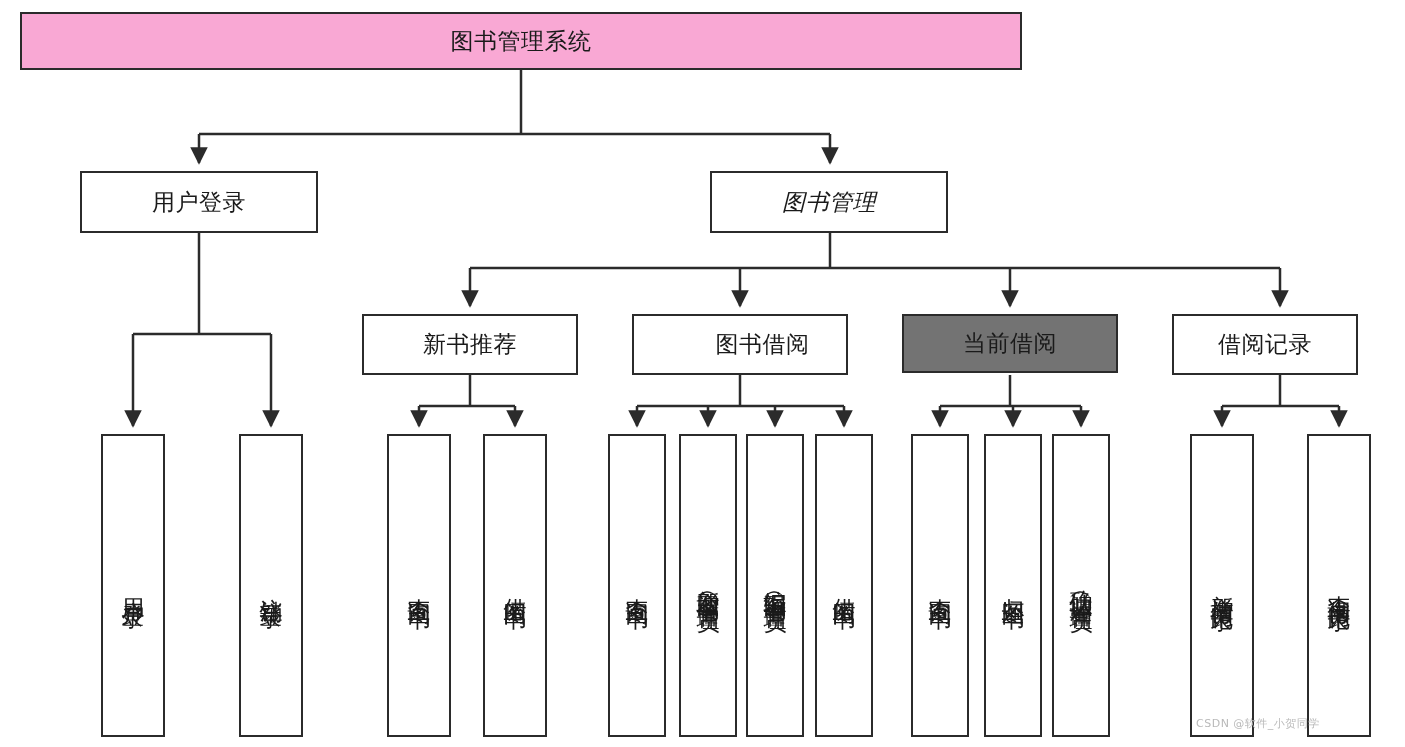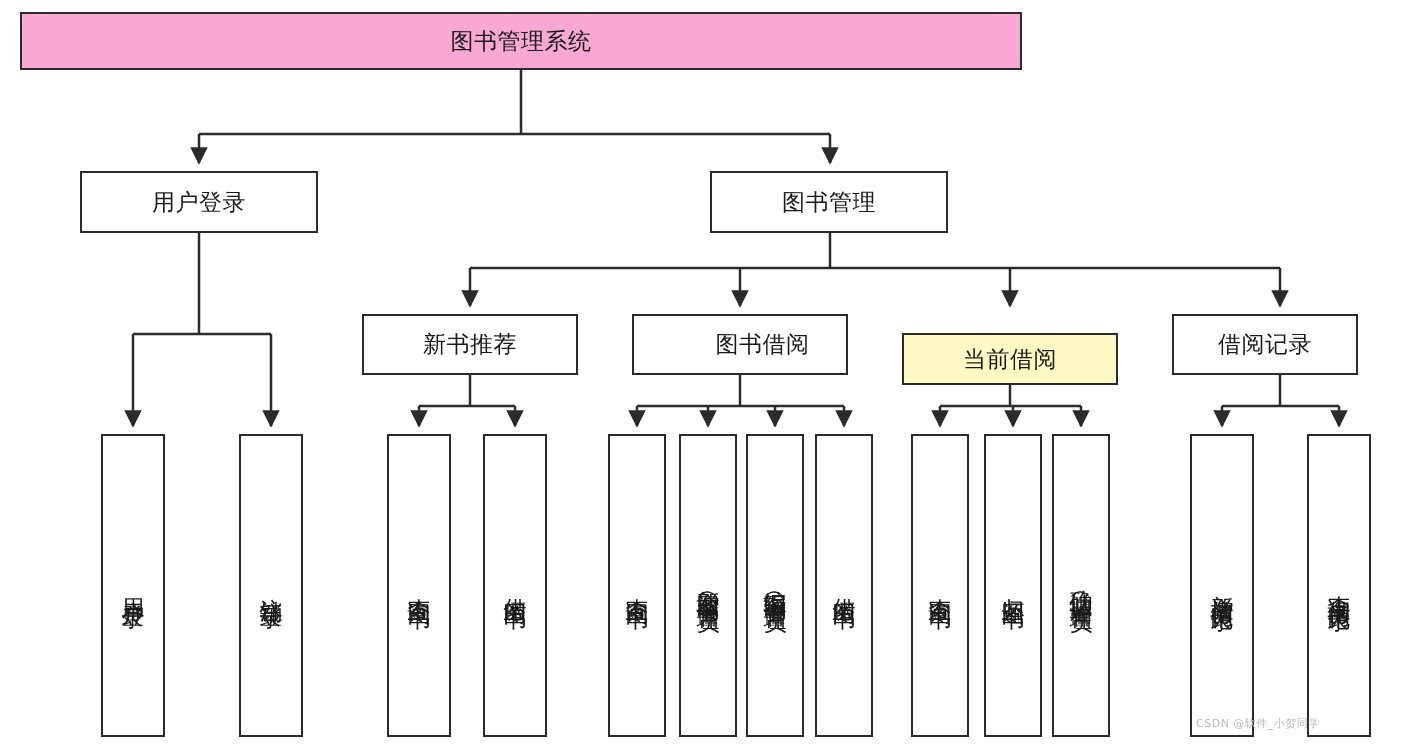--- a/index.html
+++ b/index.html
@@ -118,31 +118,31 @@
     </g>
   </svg>
 
   <div class="node h" style="left: 20px; top: 12px; width: 1002px; height: 58px; border-color: rgb(43, 43, 43); background: #f9a8d4; color: rgb(26, 26, 26);">
     <span>图书管理系统</span>
   </div>
 
   <div class="node h" style="left: 80px; top: 171px; width: 238px; height: 62px; border-color: rgb(43, 43, 43); background: rgb(255, 255, 255); color: rgb(26, 26, 26);">
     <span>用户登录</span>
   </div>
-  <div class="node h" style="left: 710px; top: 171px; width: 238px; height: 62px; border-color: rgb(43, 43, 43); background: rgb(255, 255, 255); color: rgb(26, 26, 26);">
+  <div class="node h" style="left: 710px; top: 171px; width: 238px; height: 62px; border-color: rgb(43, 43, 43); background: rgb(255, 255, 255); color: rgb(26, 26, 26); font-style: italic;">
     <span>图书管理</span>
   </div>
 
   <div class="node h" style="left: 362px; top: 314px; width: 216px; height: 61px; border-color: rgb(43, 43, 43); background: rgb(255, 255, 255); color: rgb(26, 26, 26); align-items: center;">
     <span>新书推荐</span>
   </div>
   <div class="node h" style="left: 632px; top: 314px; width: 216px; height: 61px; border-color: rgb(43, 43, 43); background: rgb(255, 255, 255); color: rgb(26, 26, 26); padding-left: 45px;">
     <span>图书借阅</span>
   </div>
-  <div class="node h" style="left: 902px; top: 314px; width: 216px; height: 52px; border-color: rgb(43, 43, 43); background: #fef9c3; color: rgb(26, 26, 26); margin-top: 19px;">
+  <div class="node h" style="left: 902px; top: 314px; width: 216px; height: 59px; border-color: rgb(43, 43, 43); background: #737373; color: rgb(26, 26, 26);">
     <span>当前借阅</span>
   </div>
   <div class="node h" style="left: 1172px; top: 314px; width: 186px; height: 61px; border-color: rgb(43, 43, 43); background: rgb(255, 255, 255); color: rgb(26, 26, 26);">
     <span>借阅记录</span>
   </div>
 
   <div class="node v" style="left: 101px; top: 434px; width: 64px; height: 303px; border-color: rgb(43, 43, 43); background: rgb(255, 255, 255); color: rgb(26, 26, 26);">
     <span class="vtxt">用户登录</span>
   </div>
   <div class="node v" style="left: 239px; top: 434px; width: 64px; height: 303px; border-color: rgb(43, 43, 43); background: rgb(255, 255, 255); color: rgb(26, 26, 26);">

